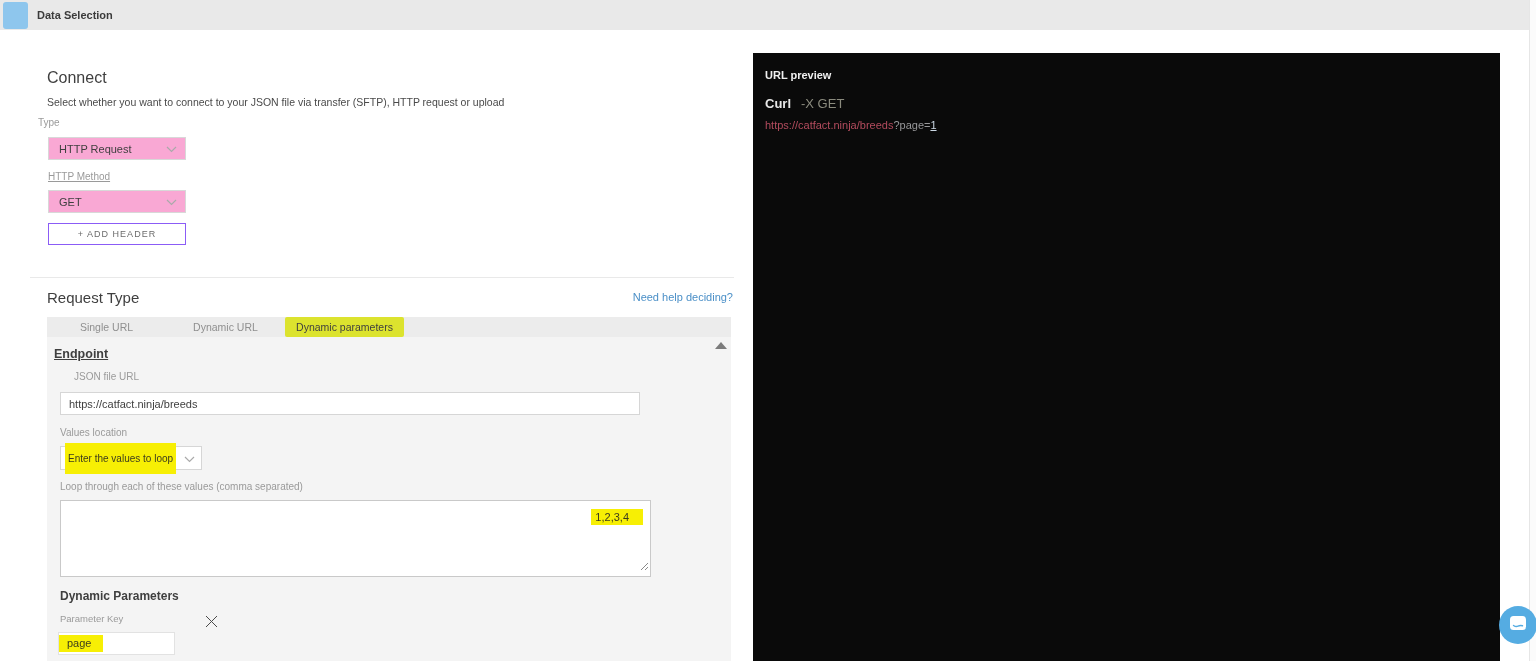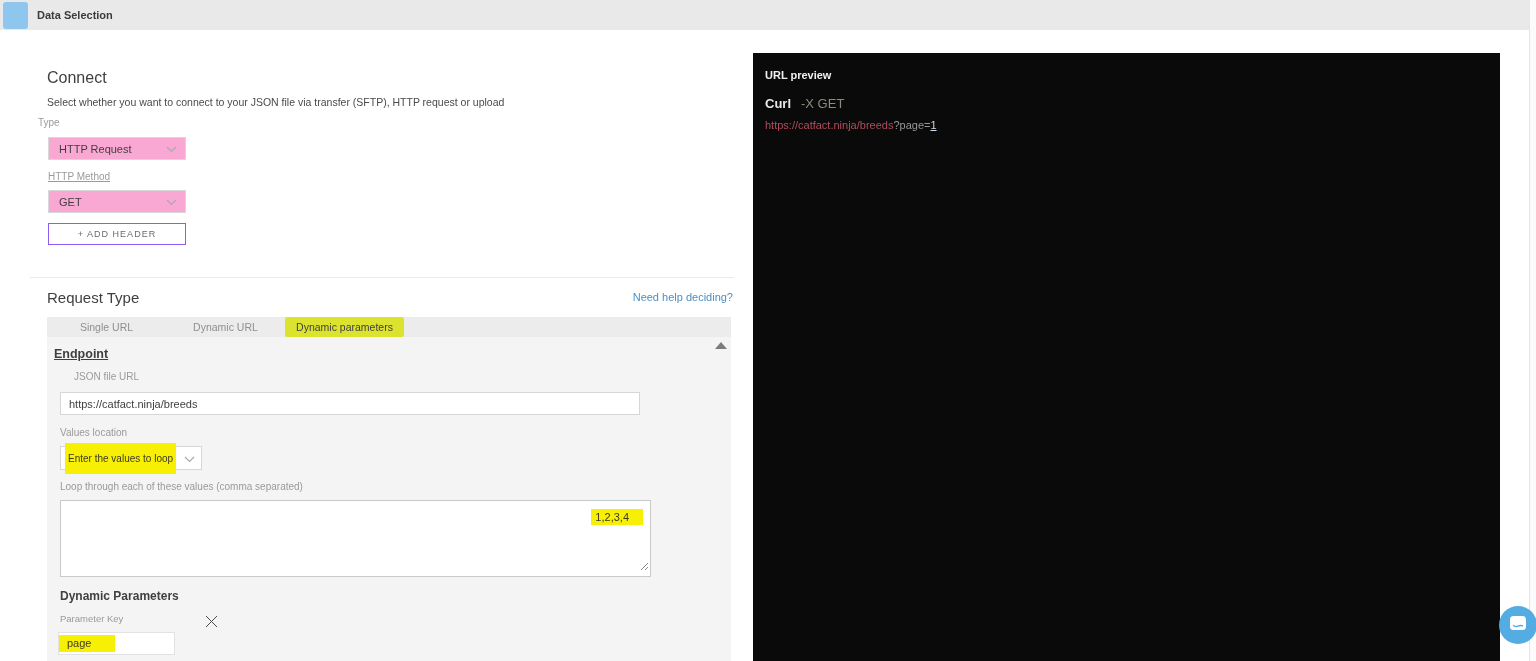--- a/index.html
+++ b/index.html
@@ -102,21 +102,21 @@
   .encoding-link {
     position:absolute; left:13px; top:252px; width:649px; text-align:right;
     font-size:11px; color:#4a8fc7; cursor:pointer;
   }
   .x-icon { position:absolute; left:157px; top:277px; cursor:pointer; }
   .param-input {
     position:absolute; left:11px; top:295px; width:117px; height:23px;
     background:#fff; border:1px solid #e2e2e2; display:flex; align-items:center;
     padding:0; cursor:text;
   }
-  .param-input .hl { display:inline-block; width:56px; height:17px; font-size:11px; padding:2px 0 0 8px; }
+  .param-input .hl { display:inline-block; width:44px; height:17px; font-size:11px; padding:2px 0 0 8px; }
   
   .preview {
     position:absolute; left:753px; top:53px; width:747px; height:608px;
     background:#0a0a0a;
     text-align:center;
   }
   .preview-title { position:absolute; left:12px; top:16px; font-size:11px; font-weight:bold; color:#f0f0f0; }
   .curl-line  { position:absolute; left:12px; top:43px; font-size:13px; }
   .curl-label { font-weight:bold; color:#e8e8e8; }
   .curl-method { color:#8b8b7e; margin-left:10px; }

